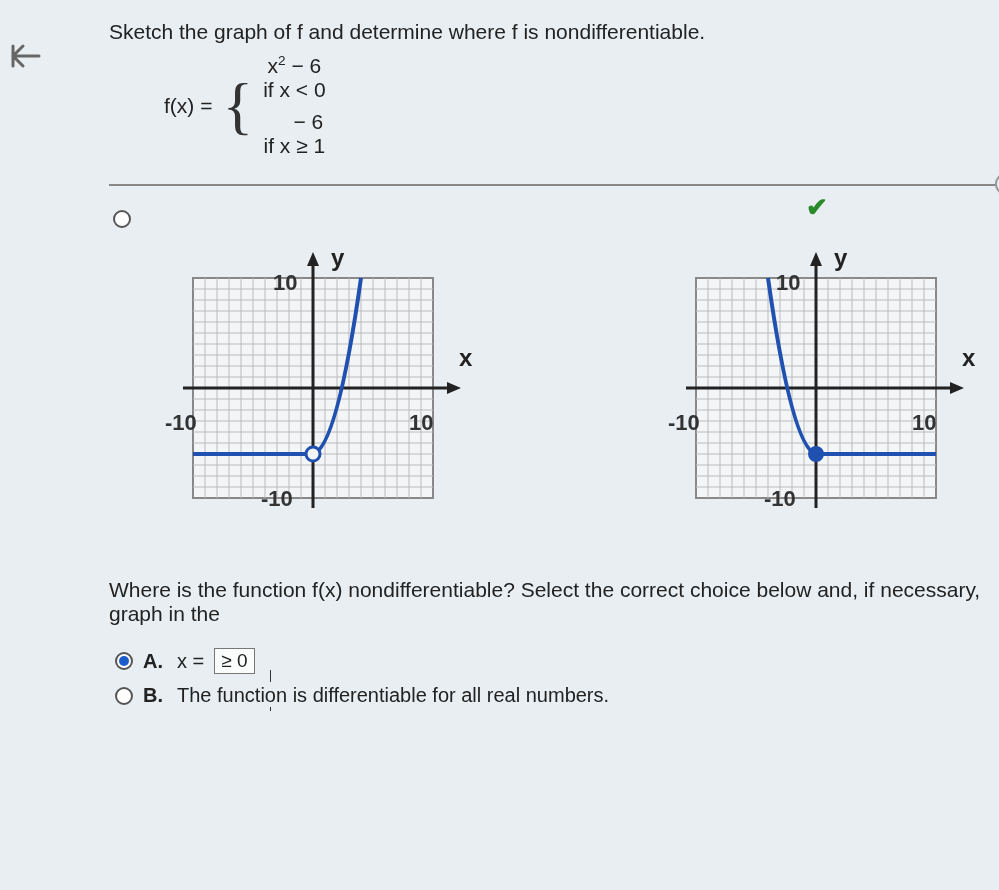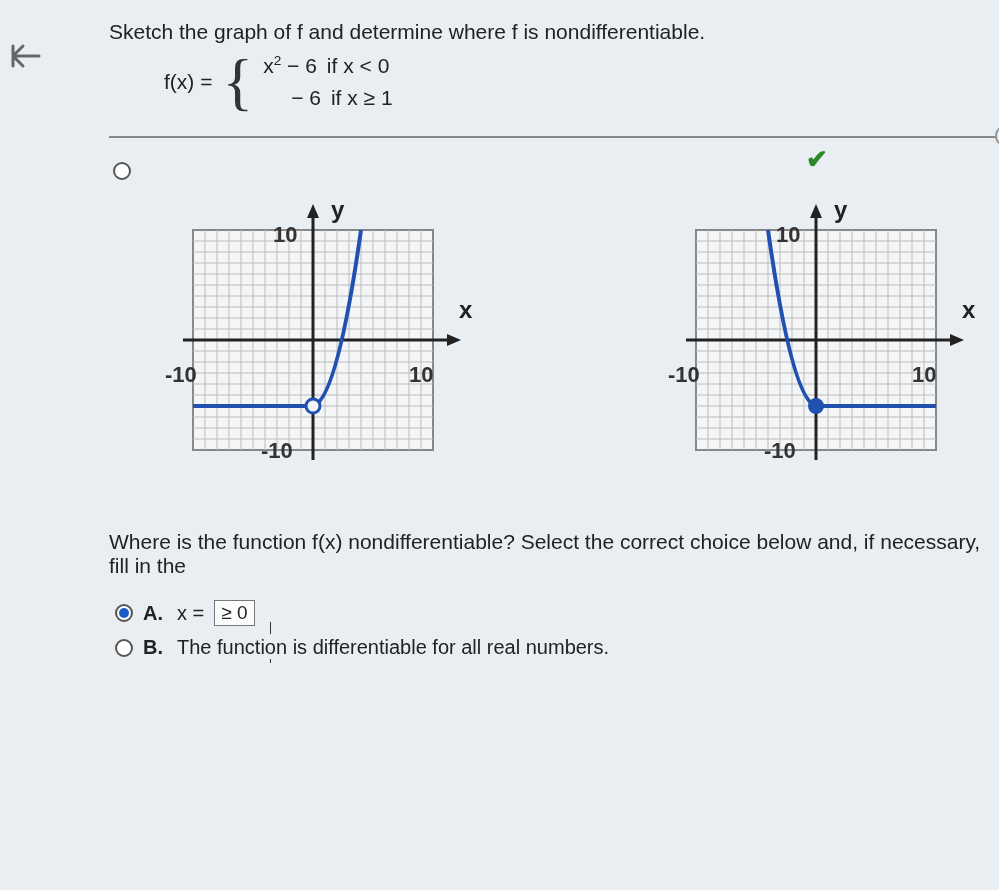--- a/index.html
+++ b/index.html
@@ -37,21 +37,21 @@
     font-size: 21px;
   }
   .brace {
     font-size: 64px;
     line-height: 0.7;
     font-family: "Times New Roman", serif;
     font-weight: 300;
     color: #333;
   }
   .cases { display: flex; flex-direction: column; gap: 8px; font-size: 21px; }
-  .case-row { display: flex; gap: 10px; align-items: center; }
+  .case-row { display: flex; align-items: center; flex-direction: column; }
   .sup { font-size: 0.65em; position: relative; top: -0.6em; }
   .hr-wrap { position: relative; margin: 10px 0 24px 0; width: 920px; }
   .hr { border: none; border-top: 2px solid #888; }
   .ellipsis-pill {
     position: absolute;
     right: -6px;
     top: -11px;
     width: 40px; height: 22px;
     border: 2px solid #999;
     border-radius: 12px;
@@ -307,21 +307,21 @@
 
             <line class="curve" x1="200" y1="216" x2="320" y2="216"></line>
 
             <circle cx="200" cy="216" r="7" fill="#2050b0" stroke="#2050b0" stroke-width="2"></circle>
           </g>
         </svg>
       </div>
     </div>
   </div>
 
-  <div class="question2">Where is the function f(x) nondifferentiable?  Select the correct choice below and, if necessary, fill in the</div>
+  <div class="question2">Where is the function f(x) nondifferentiable?  Select the correct choice below and, if necessary, graph in the</div>
 
   <div class="answers">
     <div class="answer-row">
       <span class="radio-small selected"></span>
       <span class="ans-letter">A.</span>
       <span>x =</span>
       <span class="input-box">≥ 0</span>
     </div>
     <div class="answer-row">
       <span class="radio-small"></span>

